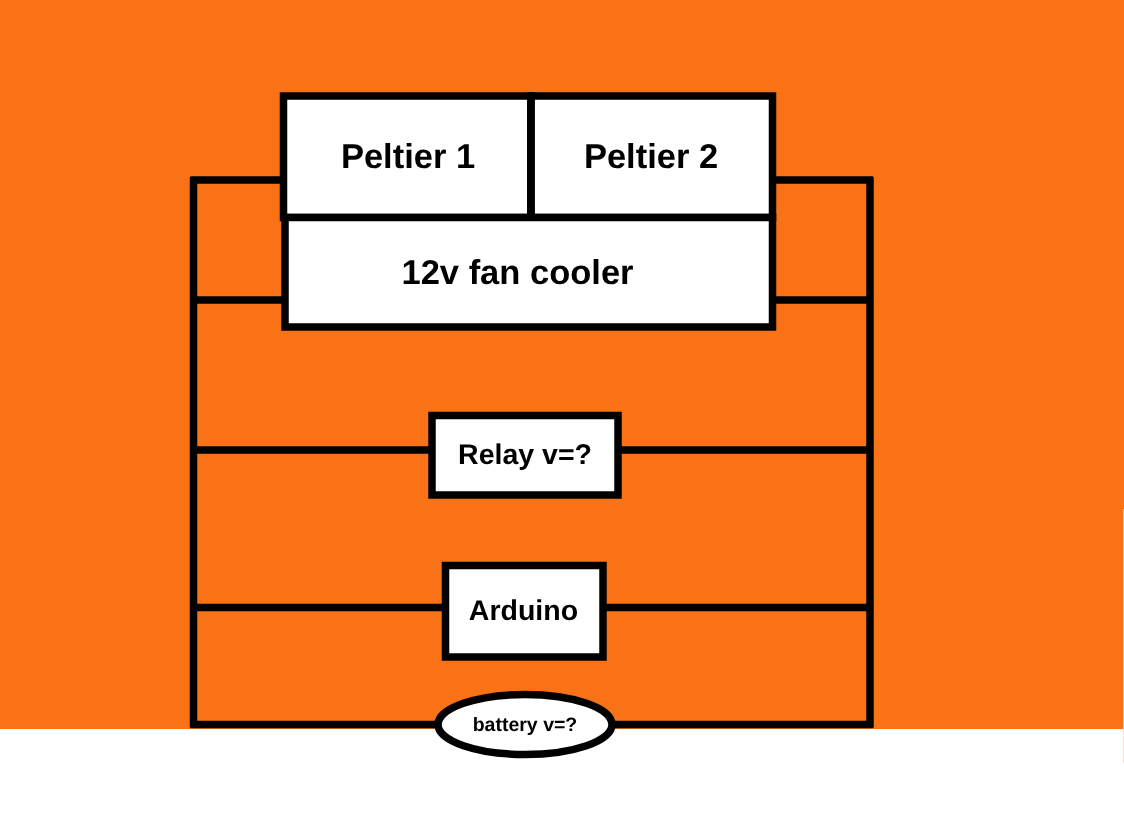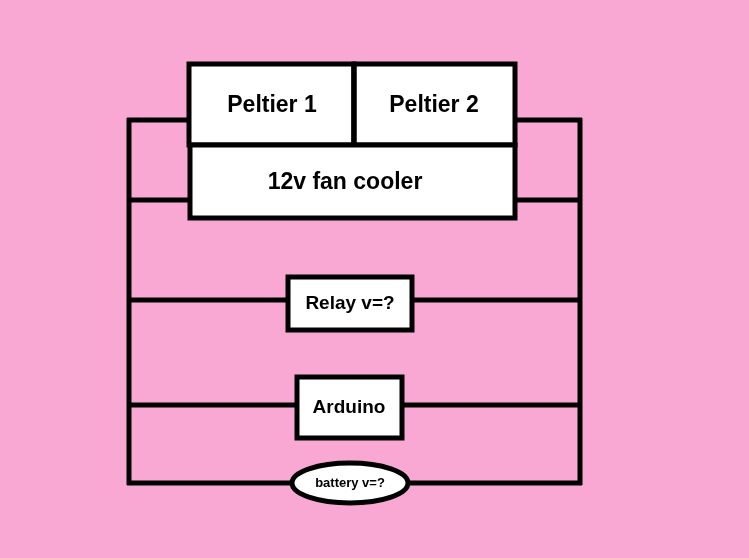--- a/index.html
+++ b/index.html
@@ -10,22 +10,22 @@
   }
   body {
     width: 749px;
     height: 558px;
     overflow: hidden;
     font-family: "Liberation Sans", sans-serif;
   }
   #diagram-canvas {
     position: relative;
     width: 749px;
-    height: 558px;
-    background: #f9a8d4;
+    height: 486px;
+    background: #f97316;
   }
   svg#diagram-svg {
     position: absolute;
     left: 0;
     top: 0;
     width: 749px;
     height: 558px;
     display: block;
   }
   .wire {

